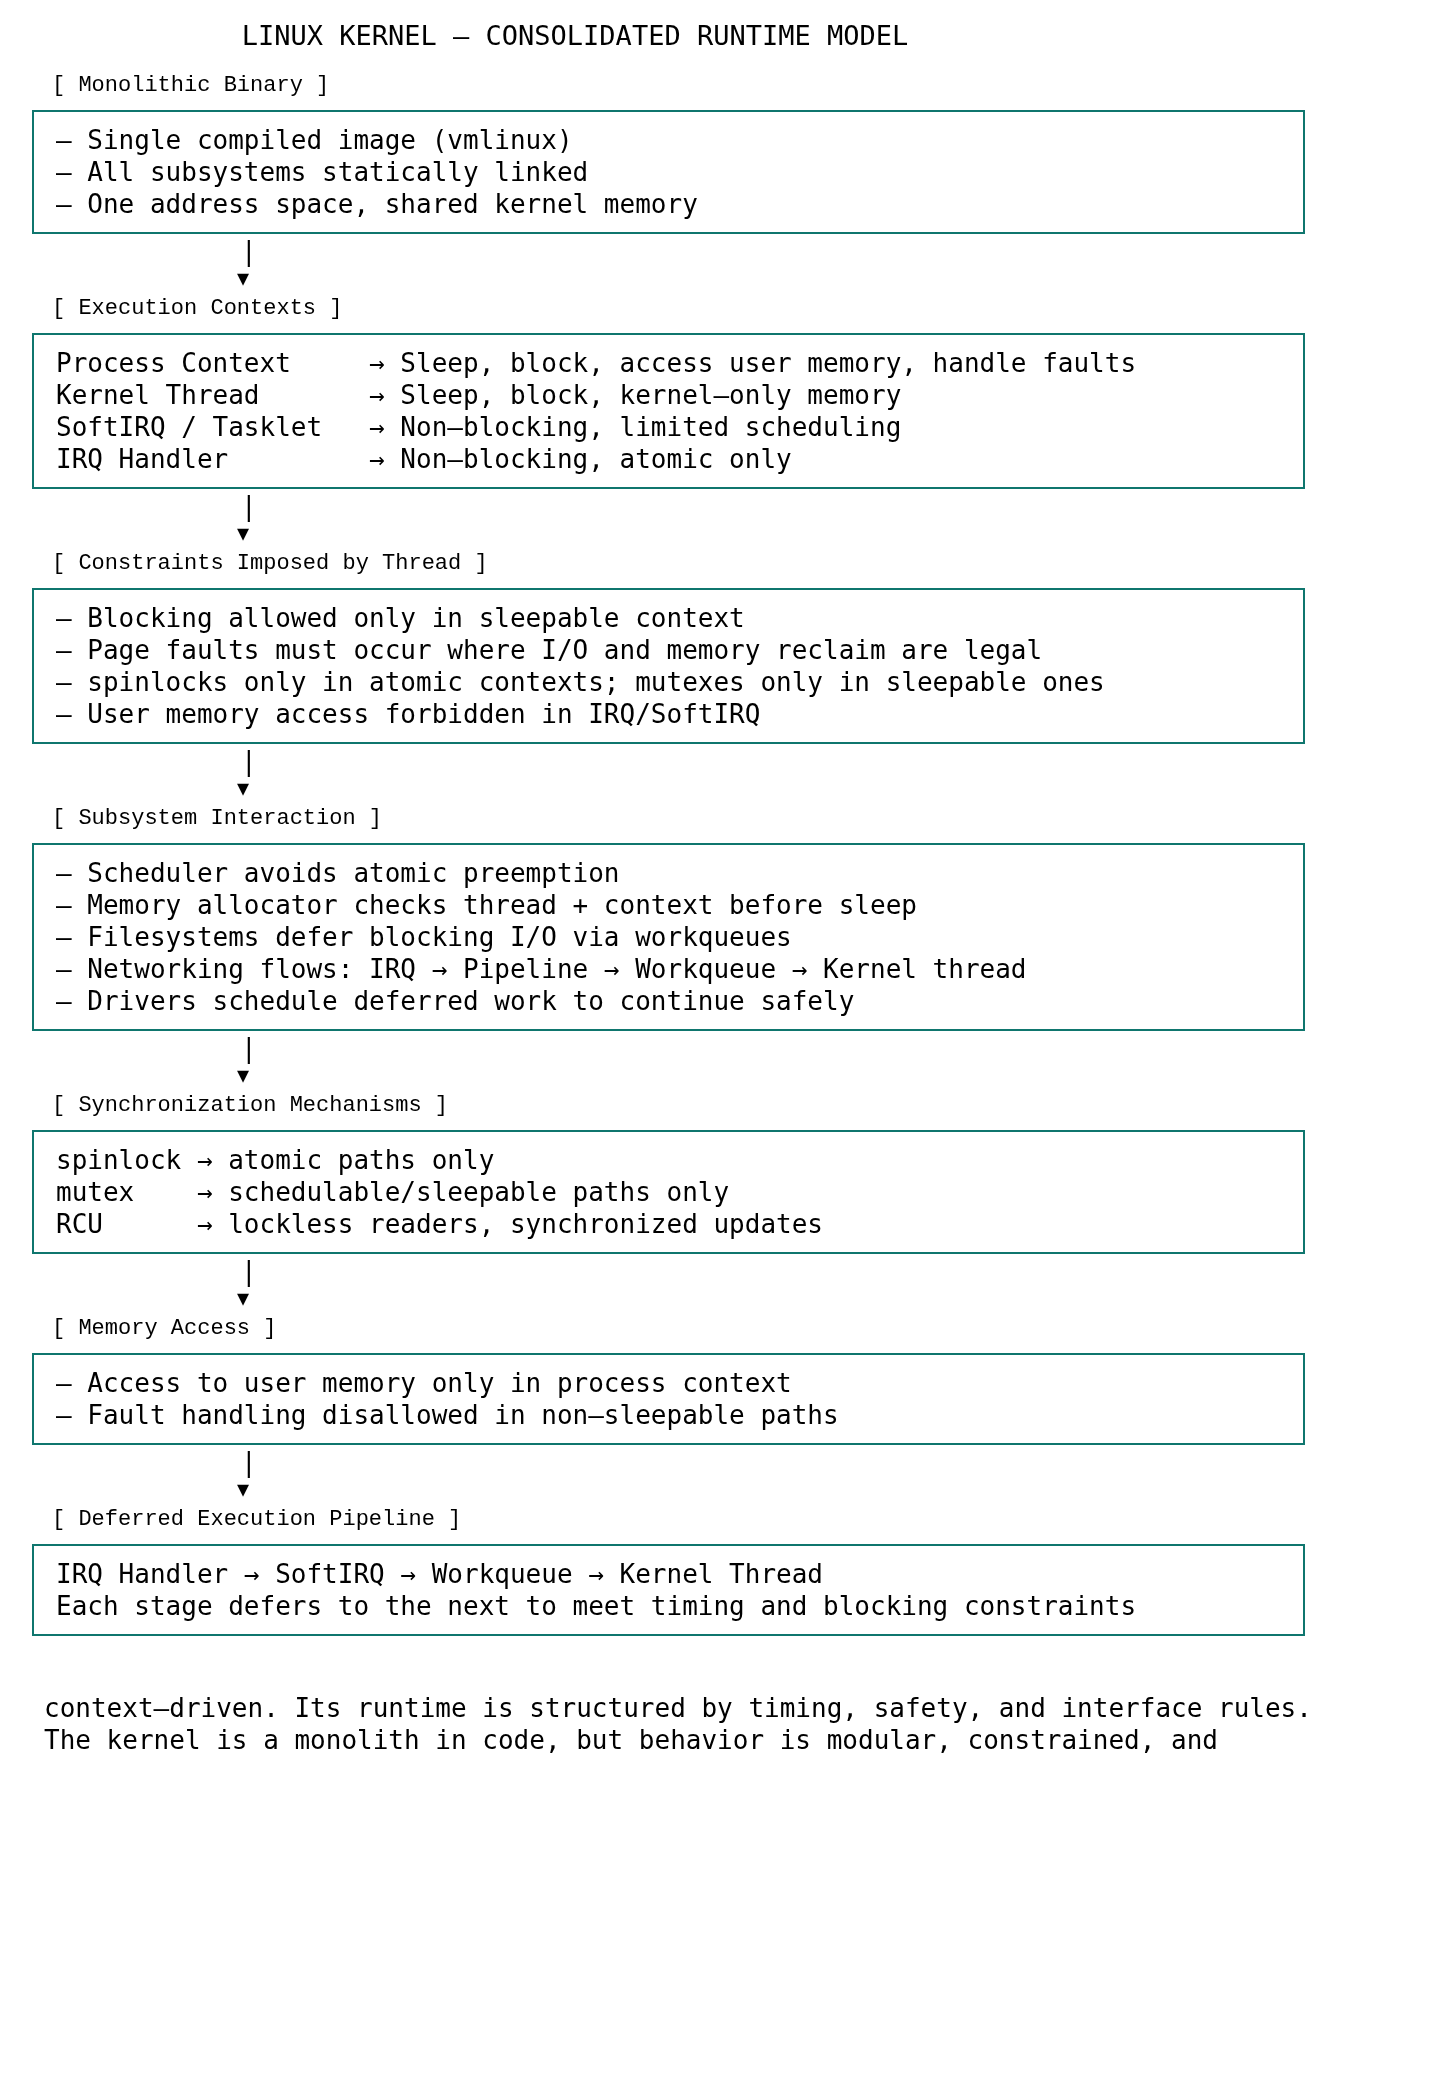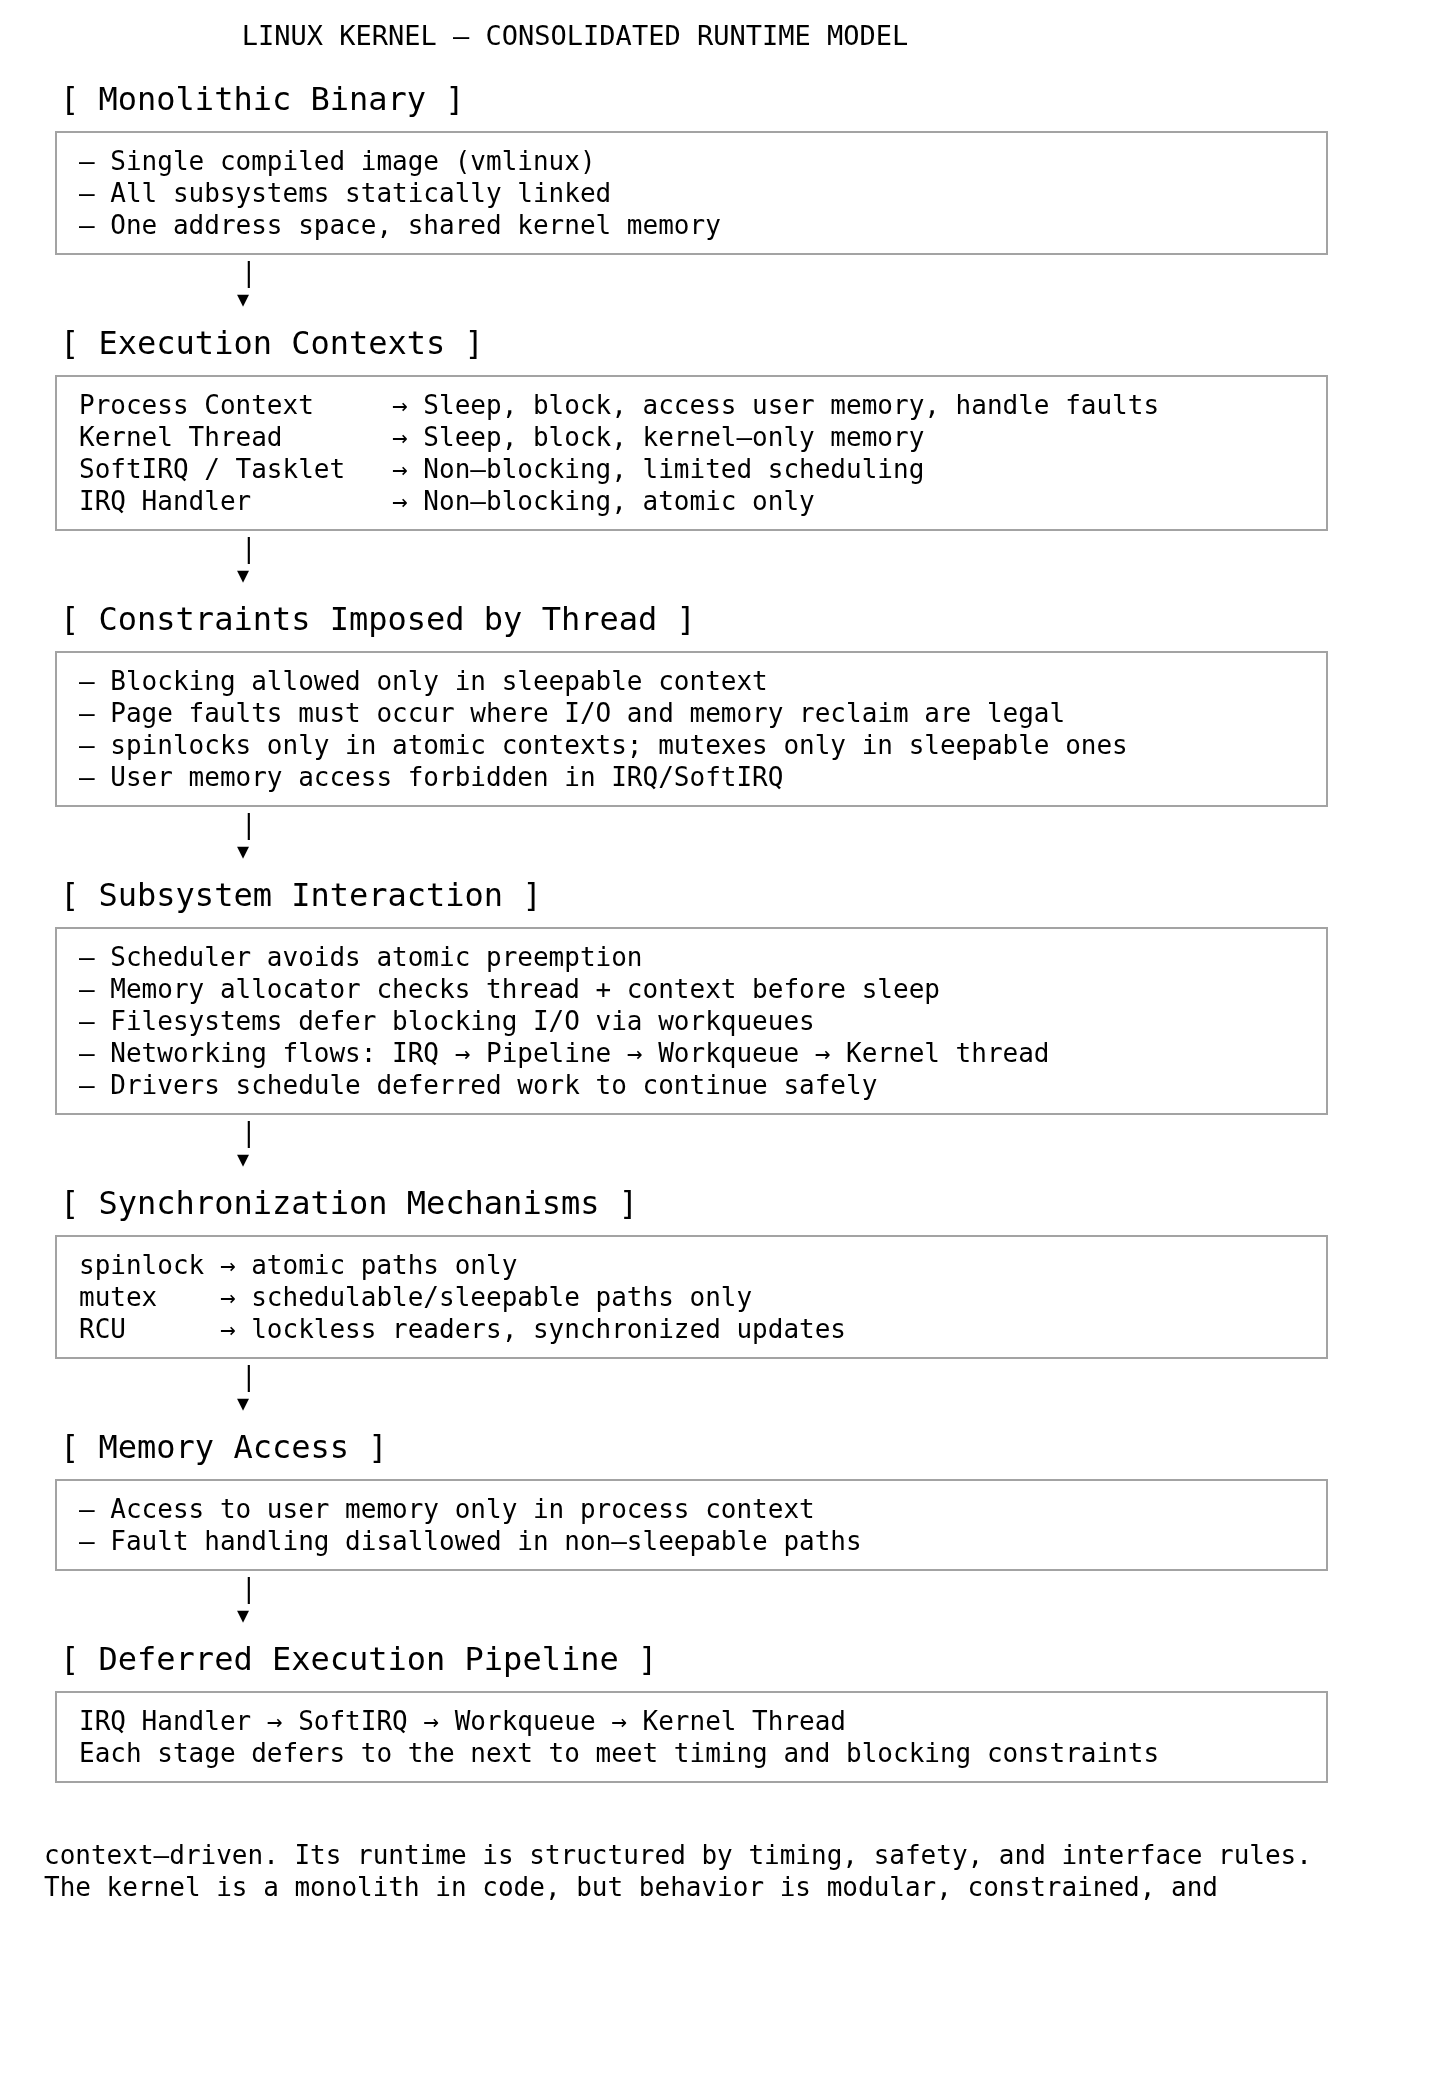--- a/index.html
+++ b/index.html
@@ -29,29 +29,30 @@
     margin: 0;
     padding-top: 22px;
     padding-right: 290px;
     white-space: pre;
     font-weight: normal;
   }
   .section {
     position: relative;
   }
   .section-label {
-    font-size: 32px;
+    font-size: 22px;
     line-height: 1;
     white-space: pre;
     padding-left: 44px;
-    margin: 16px;
+    margin: 8px;
+    font-family: Liberation Mono, monospace;
   }
   .box {
-    border: 2px solid #a3a3a3;
-    margin: 13px 0 0 55px;
+    border: 2px solid #0f766e;
+    margin: 13px 0 0 32px;
     width: 1273px;
     box-sizing: border-box;
     padding: 12px 0 12px 0;
     background: #ffffff;
   }
   .box-line {
     font-size: 26px;
     line-height: 32px;
     white-space: pre;
     padding-left: 22px;

